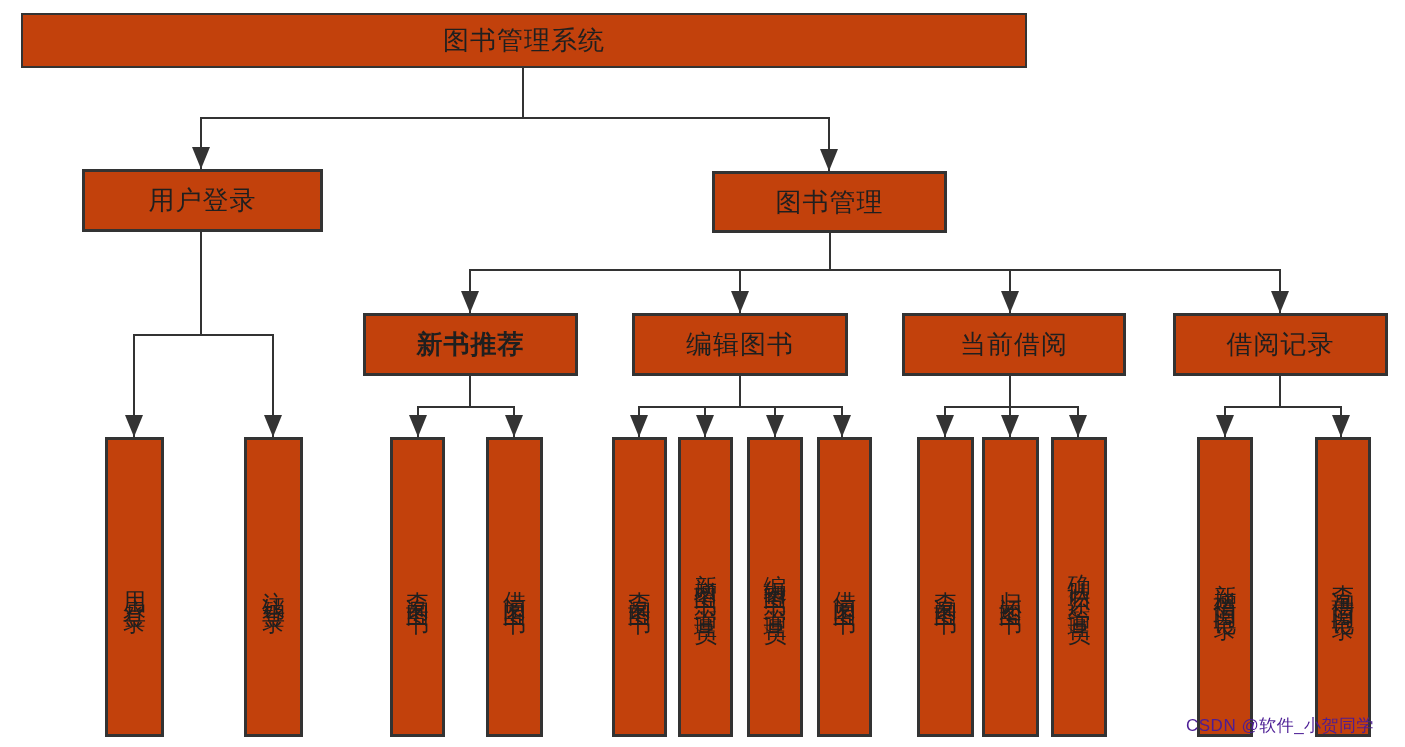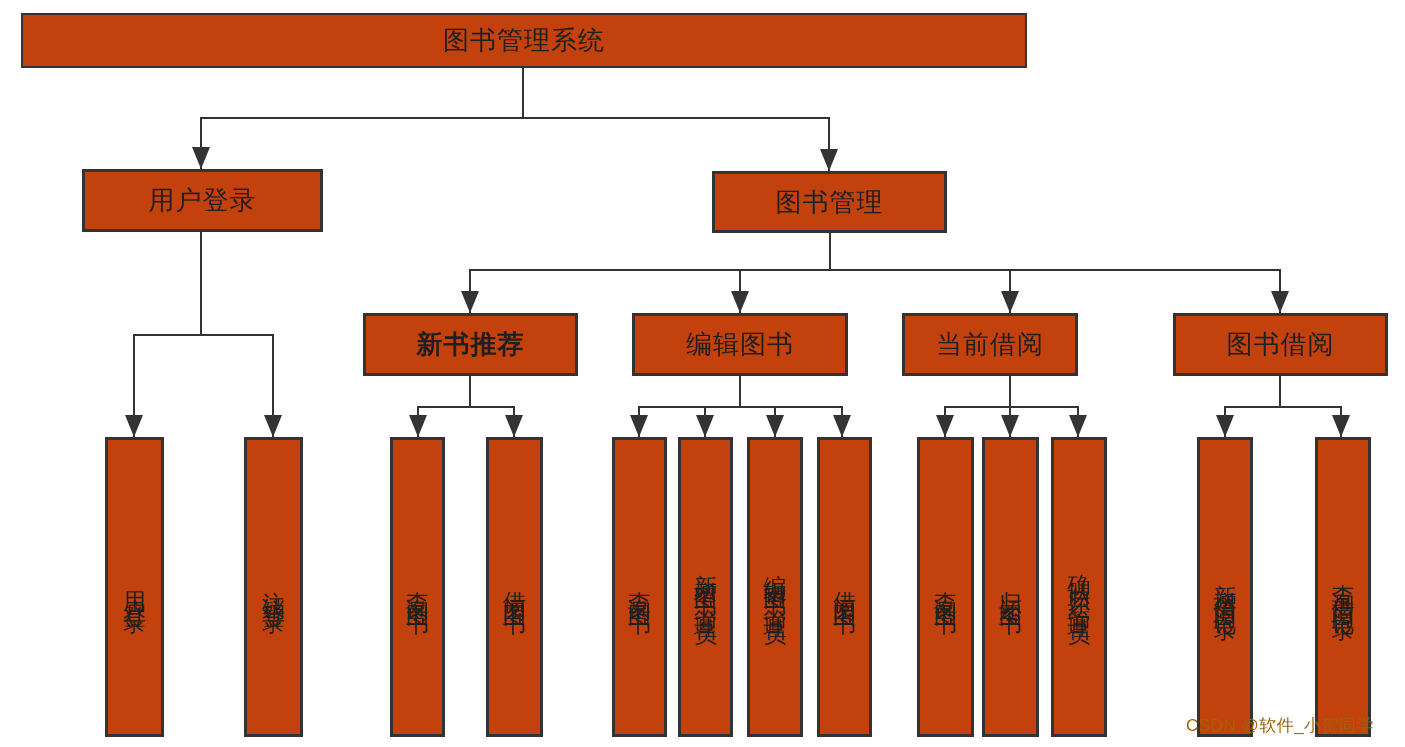--- a/index.html
+++ b/index.html
@@ -23,21 +23,21 @@
   .hline { position:absolute; height:2px; background:#333333; z-index:1; }
   .vline { position:absolute; width:2px; background:#333333; z-index:1; }
   .arrow { position:absolute; width:2px; background:#333333; z-index:1; }
   .arrow::after {
     content:""; position:absolute; bottom:0; left:-8px; width:0; height:0;
     border-left:9px solid transparent; border-right:9px solid transparent;
     border-top:22px solid #333333;
   }
   .watermark {
     position:absolute; z-index:5; font-size:17px; letter-spacing:0.5px;
-    color:#a16207;
+    color:#4c1d95;
   }
 </style>
 </head>
 <body>
 
 <div id="canvas">
 
   <div class="box hbox root" style="left:21px; top:13px; width:1006px; height:55px;">
     <span>图书管理系统</span>
   </div>
@@ -71,25 +71,25 @@
     <div class="arrow" style="left:1009px; top:269px; height:44px;"></div>
     <div class="arrow" style="left:1279px; top:269px; height:44px;"></div>
   </div>
 
   <div class="box hbox" style="left:363px; top:313px; width:215px; height:63px;font-weight:bold;">
     <span>新书推荐</span>
   </div>
   <div class="box hbox" style="left:632px; top:313px; width:216px; height:63px;">
     <span>编辑图书</span>
   </div>
-  <div class="box hbox" style="left:902px; top:313px; width:176px; height:63px;">
+  <div class="box hbox" style="left:902px; top:313px; width:224px; height:63px;">
     <span>当前借阅</span>
   </div>
   <div class="box hbox" style="left:1173px; top:313px; width:215px; height:63px;">
-    <span>图书借阅</span>
+    <span>借阅记录</span>
   </div>
 
   <div>
     <div class="vline" style="left:469px; top:376px; height:31px;"></div>
     <div class="hline" style="left:417px; top:406px; width:97px;"></div>
     <div class="arrow" style="left:417px; top:406px; height:31px;"></div>
     <div class="arrow" style="left:513px; top:406px; height:31px;"></div>
   </div>
 
   <div>

